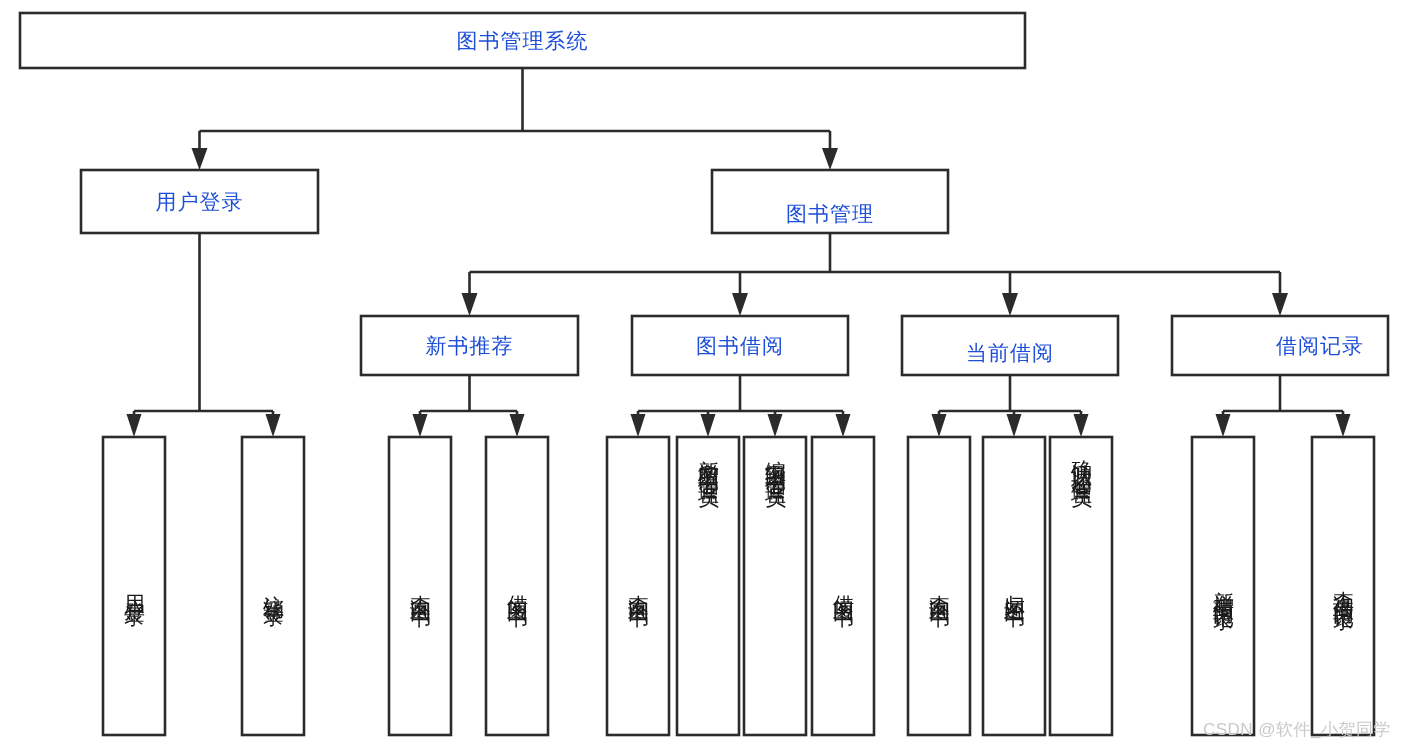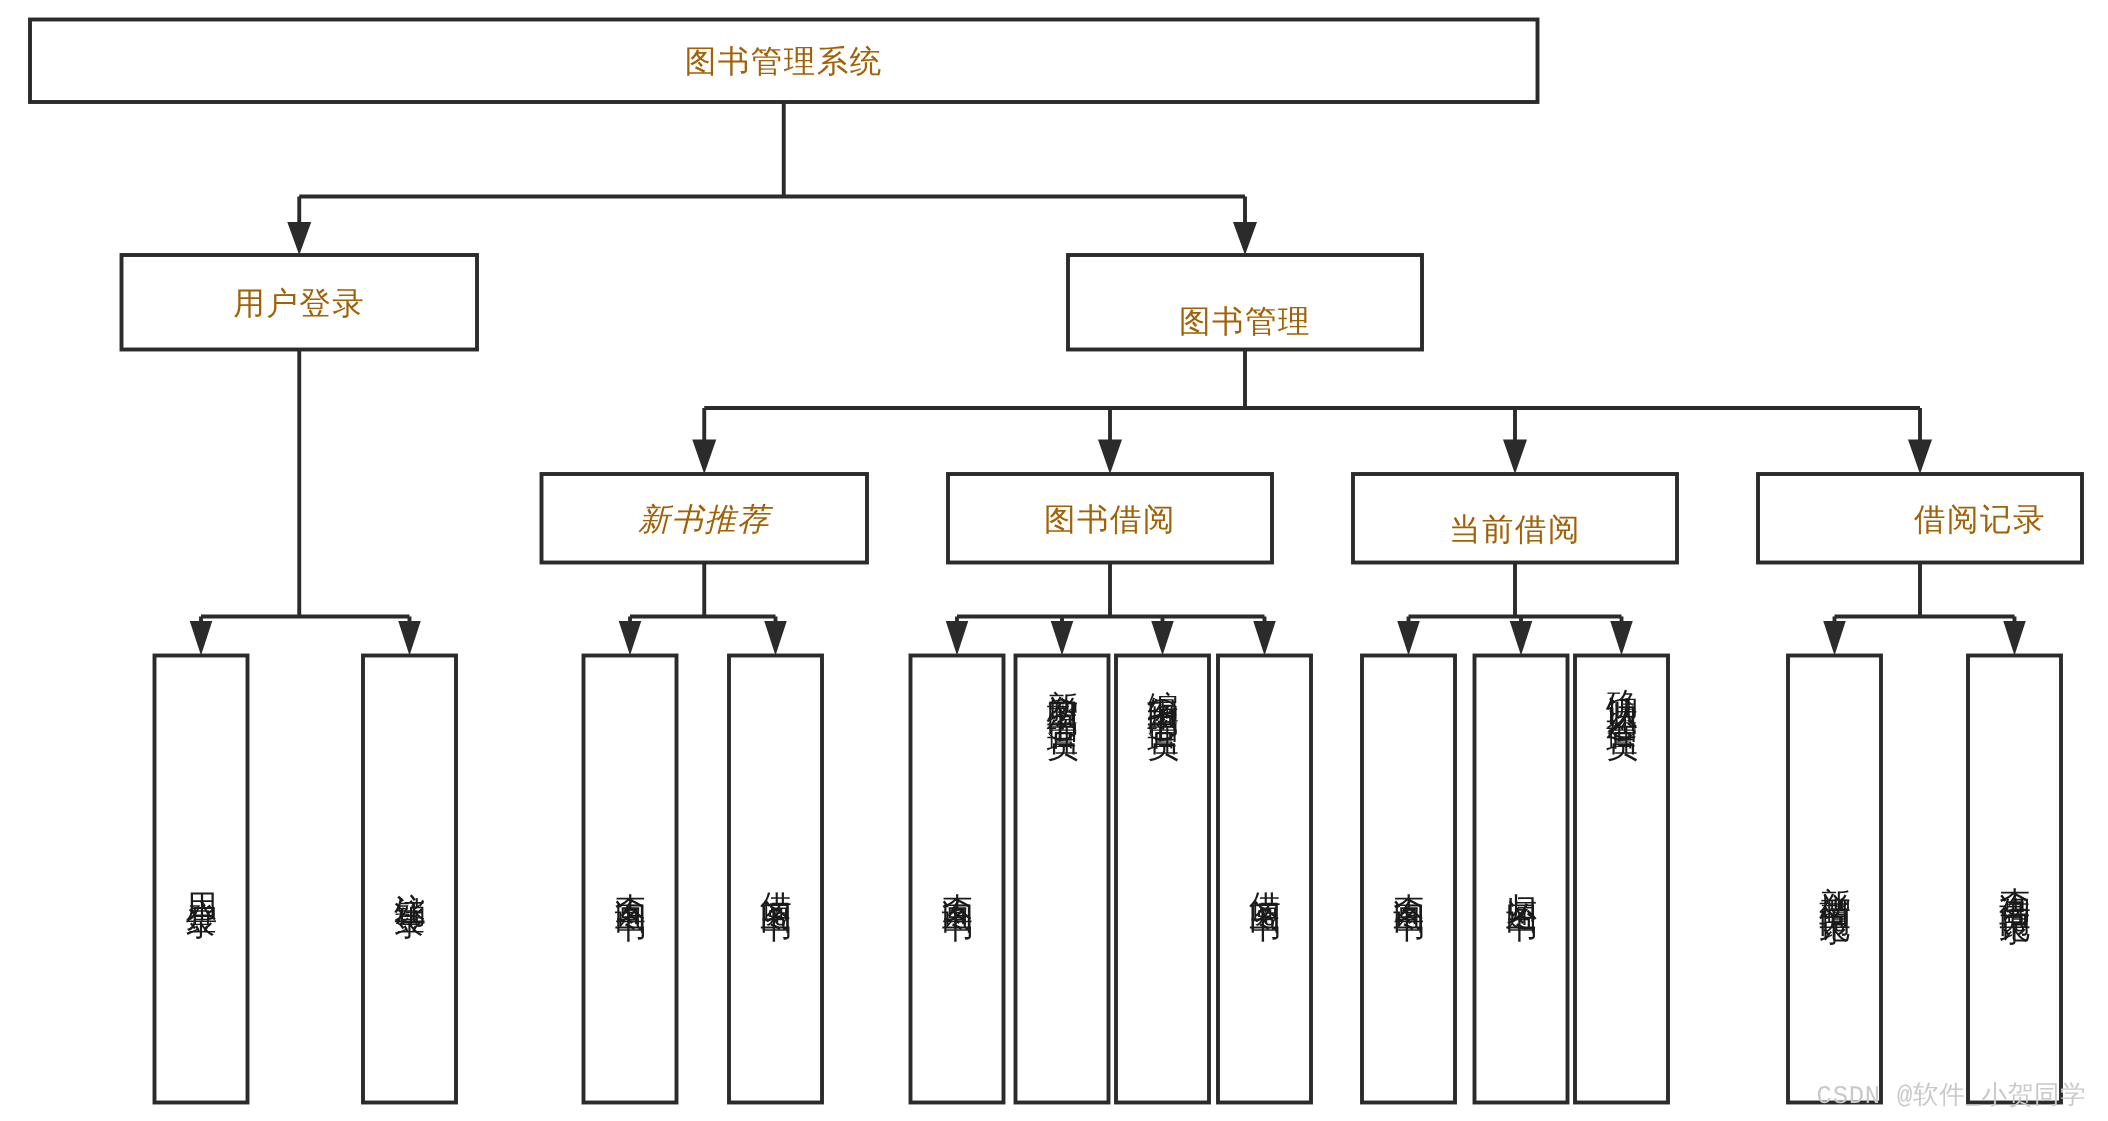--- a/index.html
+++ b/index.html
@@ -64,29 +64,29 @@
   .htext-wrap {
     position: absolute;
     display: flex;
     align-items: center;
     justify-content: center;
     pointer-events: none;
   }
   .htext {
     font-family: "DejaVu Sans", "Liberation Sans", sans-serif;
     font-size: 21px;
-    color: #a16207;
+    color: #1d4ed8;
     letter-spacing: 1px;
     white-space: nowrap;
   }
   #watermark {
     position: absolute;
     right: 14px;
     bottom: 6px;
-    font-family: Liberation Mono, monospace;
+    font-family: Liberation Sans, sans-serif;
     font-size: 17px;
     color: #c9c9c9;
     letter-spacing: 0.5px;
     white-space: nowrap;
     pointer-events: none;
   }
 </style>
 </head>
 <body>
 
@@ -187,21 +187,21 @@
     <span class="htext">图书管理系统</span>
   </div>
 
   <div class="htext-wrap" style="left:81px; top:170px; width:237px; height:63px;">
     <span class="htext">用户登录</span>
   </div>
   <div class="htext-wrap" style="left:712px; top:170px; width:236px; height:63px;margin-top:12px;">
     <span class="htext">图书管理</span>
   </div>
 
-  <div class="htext-wrap" style="left:361px; top:316px; width:217px; height:59px;font-style:italic;">
+  <div class="htext-wrap" style="left:361px; top:316px; width:217px; height:59px;">
     <span class="htext">新书推荐</span>
   </div>
   <div class="htext-wrap" style="left:632px; top:316px; width:216px; height:59px;">
     <span class="htext">图书借阅</span>
   </div>
   <div class="htext-wrap" style="left:902px; top:316px; width:216px; height:74px;border-radius:17px;">
     <span class="htext">当前借阅</span>
   </div>
   <div class="htext-wrap" style="left:1172px; top:316px; width:216px; height:59px;padding-left:40px;">
     <span class="htext">借阅记录</span>

